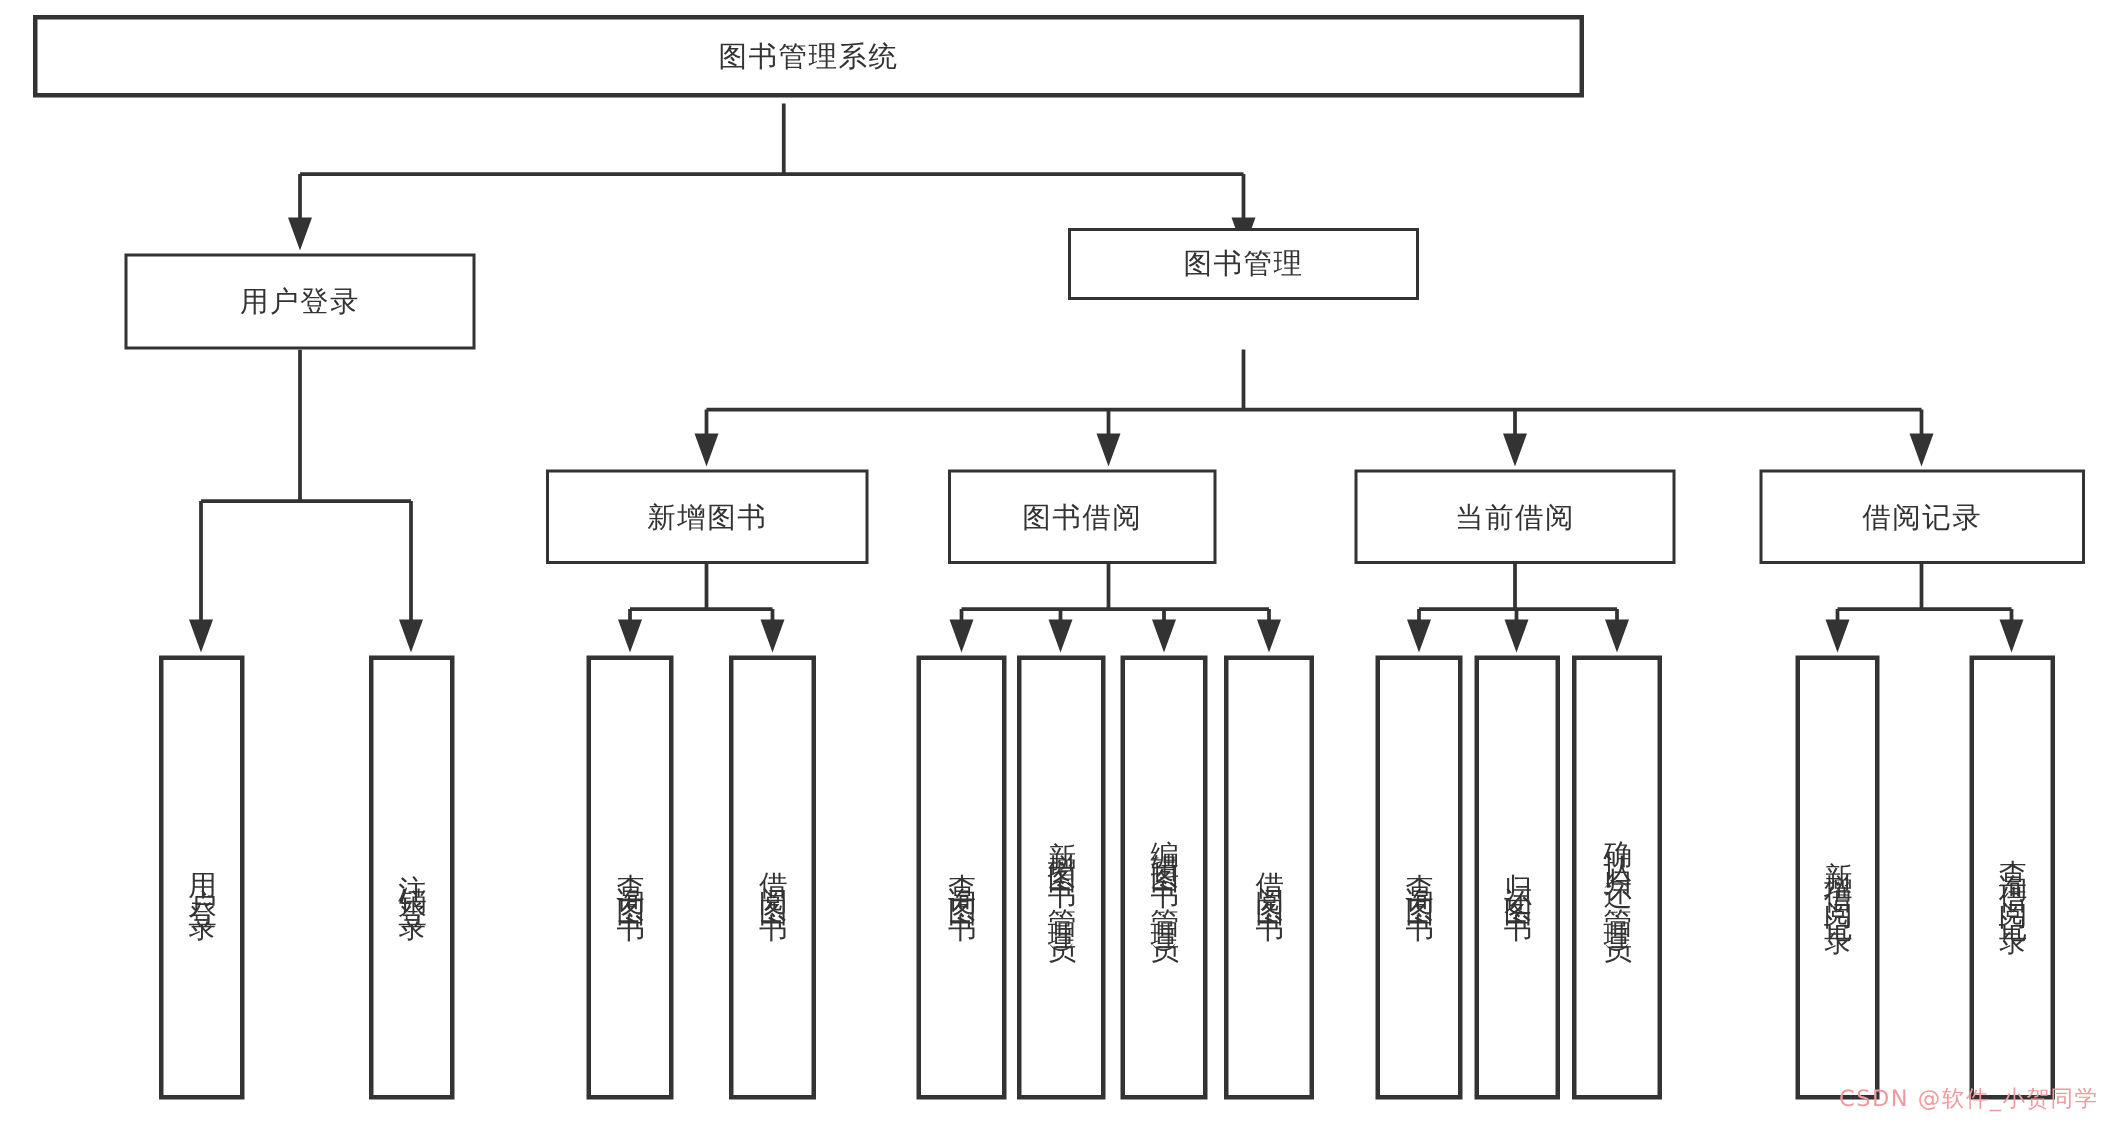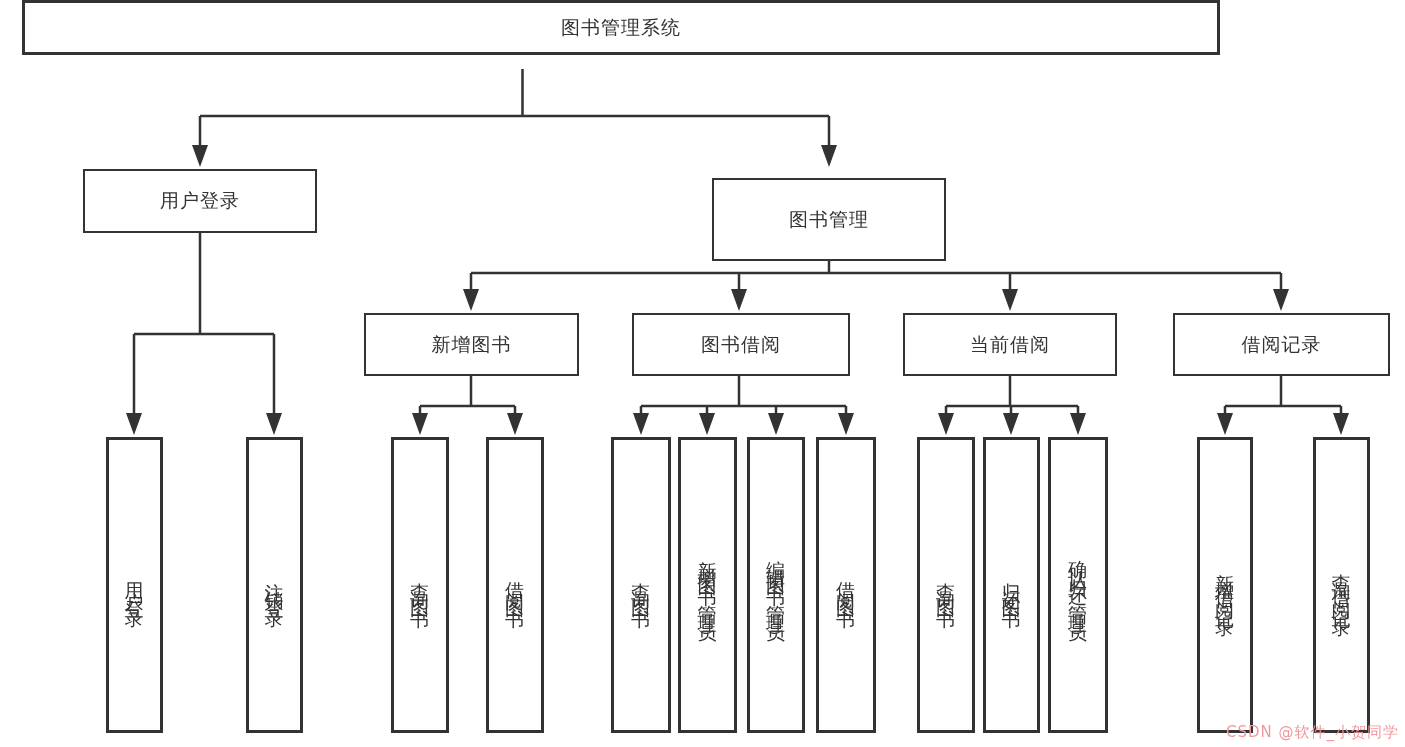--- a/index.html
+++ b/index.html
@@ -82,35 +82,35 @@
     <g>
       <path class="line" d="M1010,376 V406 M946,406 H1078 M946,406 V415 M1011,406 V415 M1078,406 V415"></path>
       <path class="arrow" d="M938,413 h16 l-8,22 z M1003,413 h16 l-8,22 z M1070,413 h16 l-8,22 z"></path>
     </g>
     <g>
       <path class="line" d="M1281,376 V406 M1225,406 H1341 M1225,406 V415 M1341,406 V415"></path>
       <path class="arrow" d="M1217,413 h16 l-8,22 z M1333,413 h16 l-8,22 z"></path>
     </g>
   </svg>
 
-  <div class="box root" style="left:22px;top:0;width:1198px;height:55px">
+  <div class="box root" style="left:22px;top:10px;width:1034px;height:55px">
     <span>图书管理系统</span>
   </div>
 
   <div class="box" style="left:83px;top:169px;width:234px;height:64px">
     <span>用户登录</span>
   </div>
-  <div class="box" style="left:712px;top:178px;width:234px;height:83px">
+  <div class="box" style="left:712px;top:152px;width:234px;height:48px">
     <span>图书管理</span>
   </div>
 
   <div class="box" style="left:364px;top:313px;width:215px;height:63px">
     <span>新增图书</span>
   </div>
-  <div class="box" style="left:632px;top:313px;width:218px;height:63px">
+  <div class="box" style="left:632px;top:313px;width:179px;height:63px">
     <span>图书借阅</span>
   </div>
   <div class="box" style="left:903px;top:313px;width:214px;height:63px">
     <span>当前借阅</span>
   </div>
   <div class="box" style="left:1173px;top:313px;width:217px;height:63px">
     <span>借阅记录</span>
   </div>
 
   <div class="box v" style="left:106px;top:437px;width:57px;height:296px">

